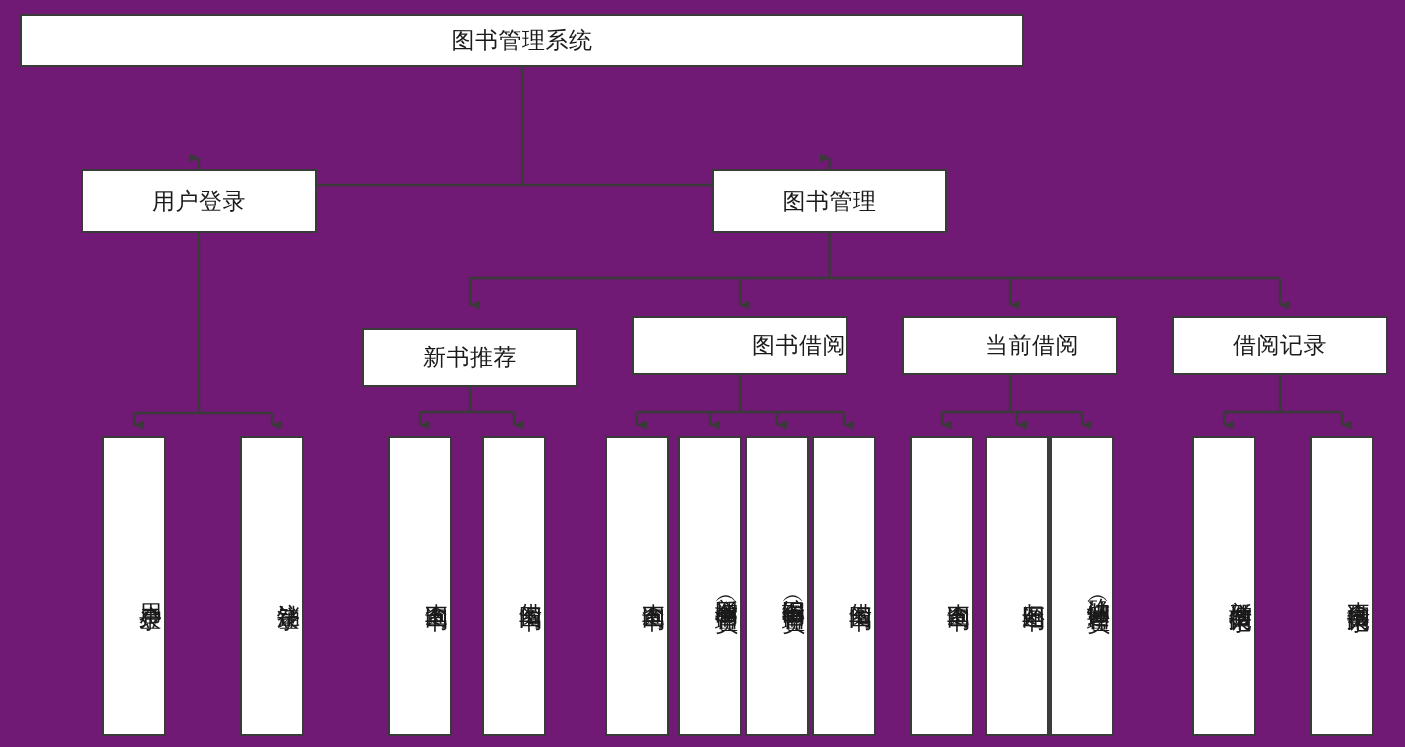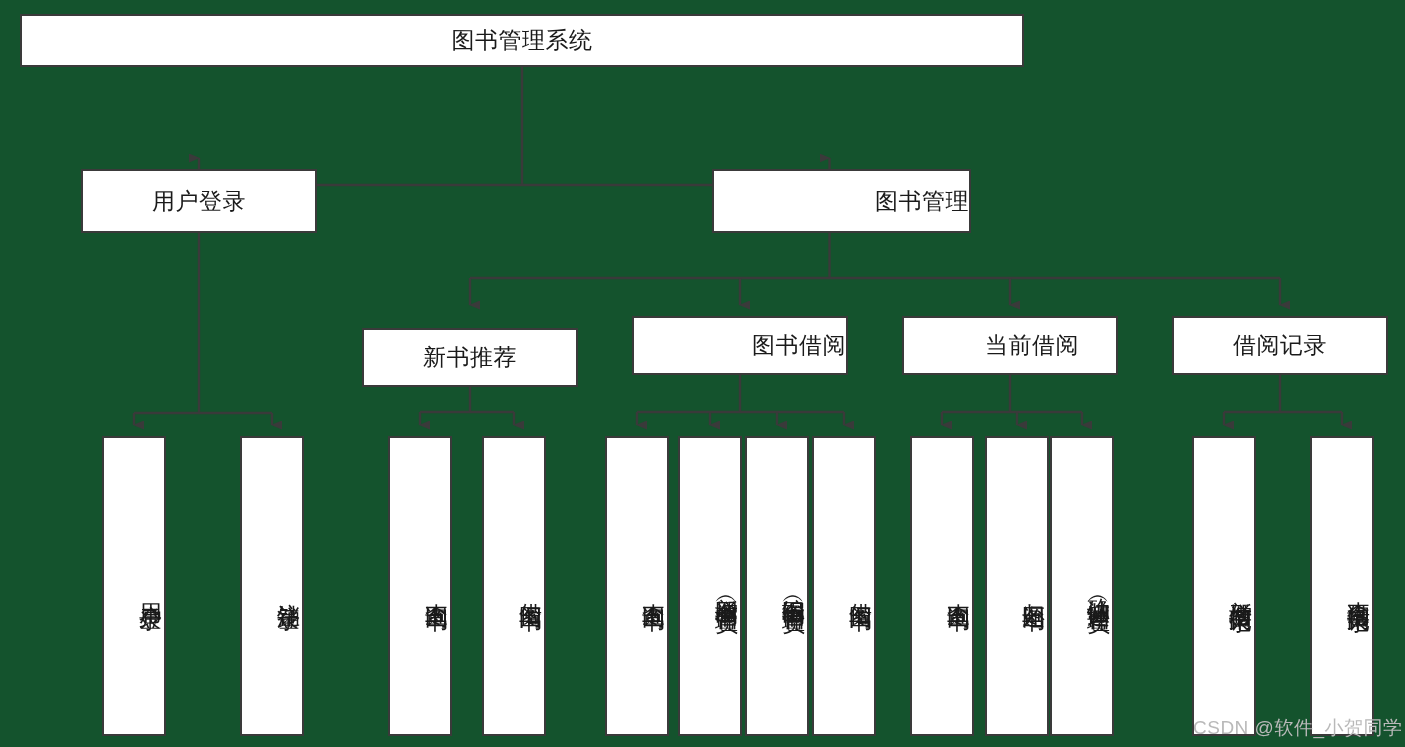--- a/index.html
+++ b/index.html
@@ -7,21 +7,21 @@
     padding: 0;
     background: #ffffff;
   }
   body {
     font-family: "Liberation Sans", "DejaVu Sans", sans-serif;
   }
   #canvas {
     position: relative;
     width: 1405px;
     height: 747px;
-    background: #14532d;
+    background: #701a75;
     overflow: hidden;
   }
   #edges {
     position: absolute;
     left: 0; top: 0;
     width: 1405px;
     height: 747px;
     pointer-events: none;
   }
   .node {
@@ -109,21 +109,21 @@
       </g>
   </svg>
 
   <div class="node horiz" style="left: 20px; top: 14px; width: 1004px; height: 53px;">
     <span>图书管理系统</span>
   </div>
 
   <div class="node horiz" style="left: 81px; top: 169px; width: 236px; height: 64px;">
     <span>用户登录</span>
   </div>
-  <div class="node horiz" style="left: 712px; top: 169px; width: 259px; height: 64px; justify-content: flex-end;">
+  <div class="node horiz" style="left: 712px; top: 169px; width: 235px; height: 64px;">
     <span>图书管理</span>
   </div>
 
   <div class="node horiz" style="left: 362px; top: 328px; width: 216px; height: 59px;">
     <span>新书推荐</span>
   </div>
   <div class="node horiz" style="left: 632px; top: 316px; width: 216px; height: 59px; justify-content: flex-end;">
     <span>图书借阅</span>
   </div>
   <div class="node horiz" style="left: 902px; top: 316px; width: 216px; height: 59px; padding-left: 44px;">
@@ -166,15 +166,14 @@
   <div class="node vert" style="left: 1050px; top: 436px; width: 64px; height: 300px;">
     <span class="vlabel">确认归还（管理员）</span>
   </div>
   <div class="node vert" style="left: 1192px; top: 436px; width: 64px; height: 300px;">
     <span class="vlabel">新增借阅记录</span>
   </div>
   <div class="node vert" style="left: 1310px; top: 436px; width: 64px; height: 300px;">
     <span class="vlabel">查询借阅记录</span>
   </div>
 
-  <div class="watermark" style="left:1193px; top:715px;">CSDN @软件_小贺同学</div>
 
 </div>
 
 </body></html>

